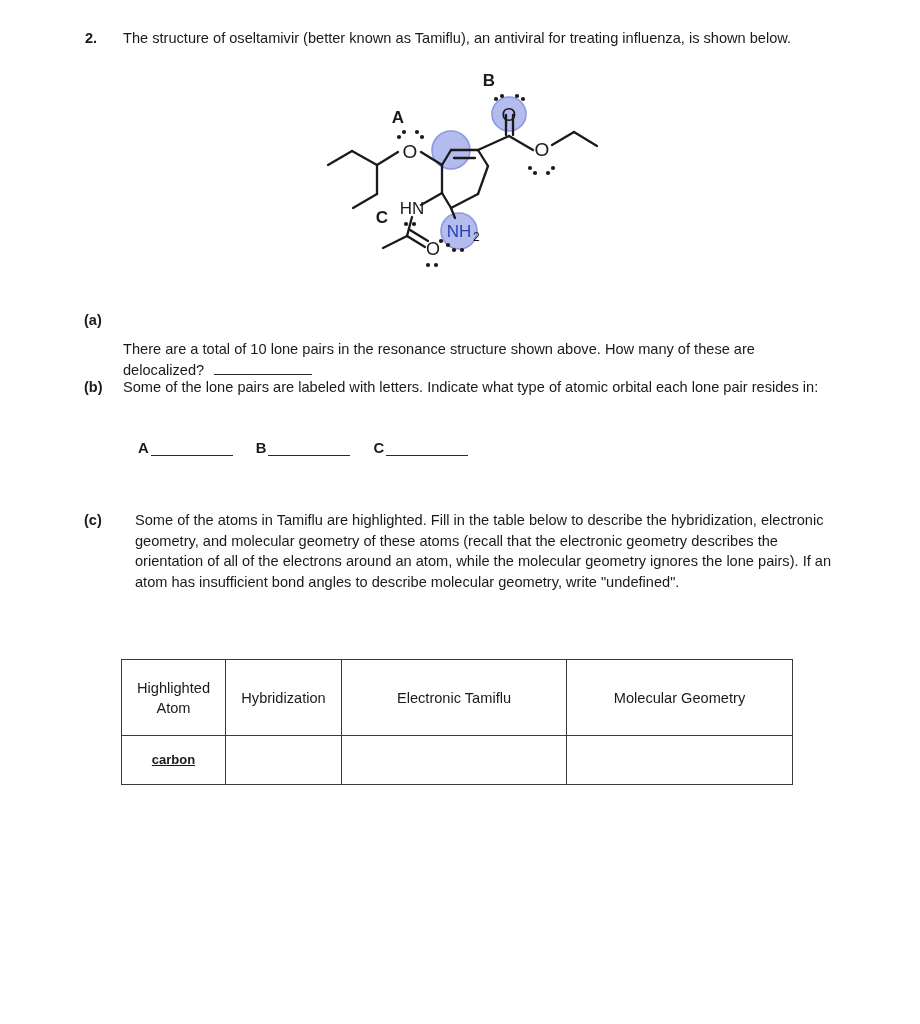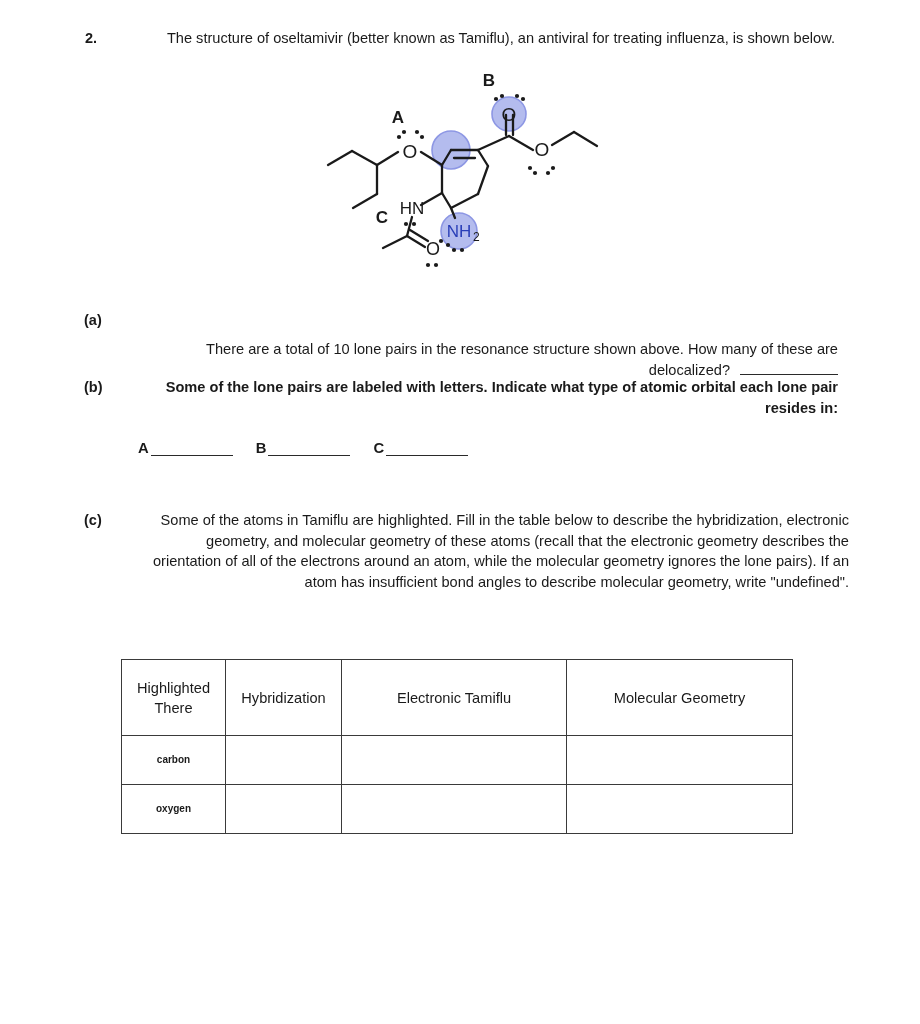--- a/index.html
+++ b/index.html
@@ -30,37 +30,37 @@
   }
   .qmark {
     font-weight: bold;
     font-size: 14.5px;
     flex: 0 0 auto;
     line-height: 20.5px;
   }
   .qbody {
     font-size: 14.6px;
     line-height: 20.5px;
-    text-align: right;
+    text-align: left;
   }
 
   
   #q2 { left: 85px; top: 28px; width: 760px; }
   #q2 .qmark { width: 38px; }
   #q2 .qbody { width: 712px; }
 
   
   #qa { left: 84px; top: 310px; width: 762px; }
   #qa .qmark { width: 39px; }
   #qa .qbody { width: 715px; margin-top: 29px; }
 
   
   #qb { left: 84px; top: 377px; width: 762px; }
   #qb .qmark { width: 39px; }
-  #qb .qbody { width: 715px; font-weight: bold; }
+  #qb .qbody { width: 715px; }
 
   
   #qc { left: 84px; top: 510px; width: 765px; }
   #qc .qmark { width: 39px; }
   #qc .qbody { width: 718px; margin-left: 12px; }
 
   .blank-inline {
     display: inline-block;
     border-bottom: 1.3px solid #2a2a2a;
     height: 13px;
@@ -117,21 +117,22 @@
     vertical-align: middle;
     font-weight: normal;
     font-size: 14.6px;
     line-height: 20px;
     color: #1a1a1a;
   }
   #geom-table thead td { height: 75px; }
   #geom-table tbody td { height: 48px; }
   #geom-table tbody td.atom-cell {
     font-weight: bold;
-    font-size: 10px;
+    font-size: 13px;
+    text-decoration: underline;
   }
   .col-atom { width: 104px; }
   .col-hyb  { width: 116px; }
   .col-eg   { width: 225px; }
   .col-mg   { width: 226px; }
 </style>
 </head>
 <body>
 
 <div class="page">
@@ -267,36 +268,30 @@
     <colgroup>
       <col class="col-atom">
         <col class="col-hyb">
         <col class="col-eg">
         <col class="col-mg">
     </colgroup>
     <thead>
       <tr>
         <td>
           <span>Highlighted</span><br>
-          <span>There</span>
+          <span>Atom</span>
         </td>
         <td>Hybridization</td>
         <td>Electronic Tamiflu</td>
         <td>Molecular Geometry</td>
       </tr>
     </thead>
     <tbody>
       <tr>
         <td class="atom-cell">carbon</td>
         <td></td>
         <td></td>
         <td></td>
       </tr>
-      <tr>
-        <td class="atom-cell">oxygen</td>
-        <td></td>
-        <td></td>
-        <td></td>
-      </tr>
     </tbody>
   </table>
 
 </div>
 
 </body></html>

